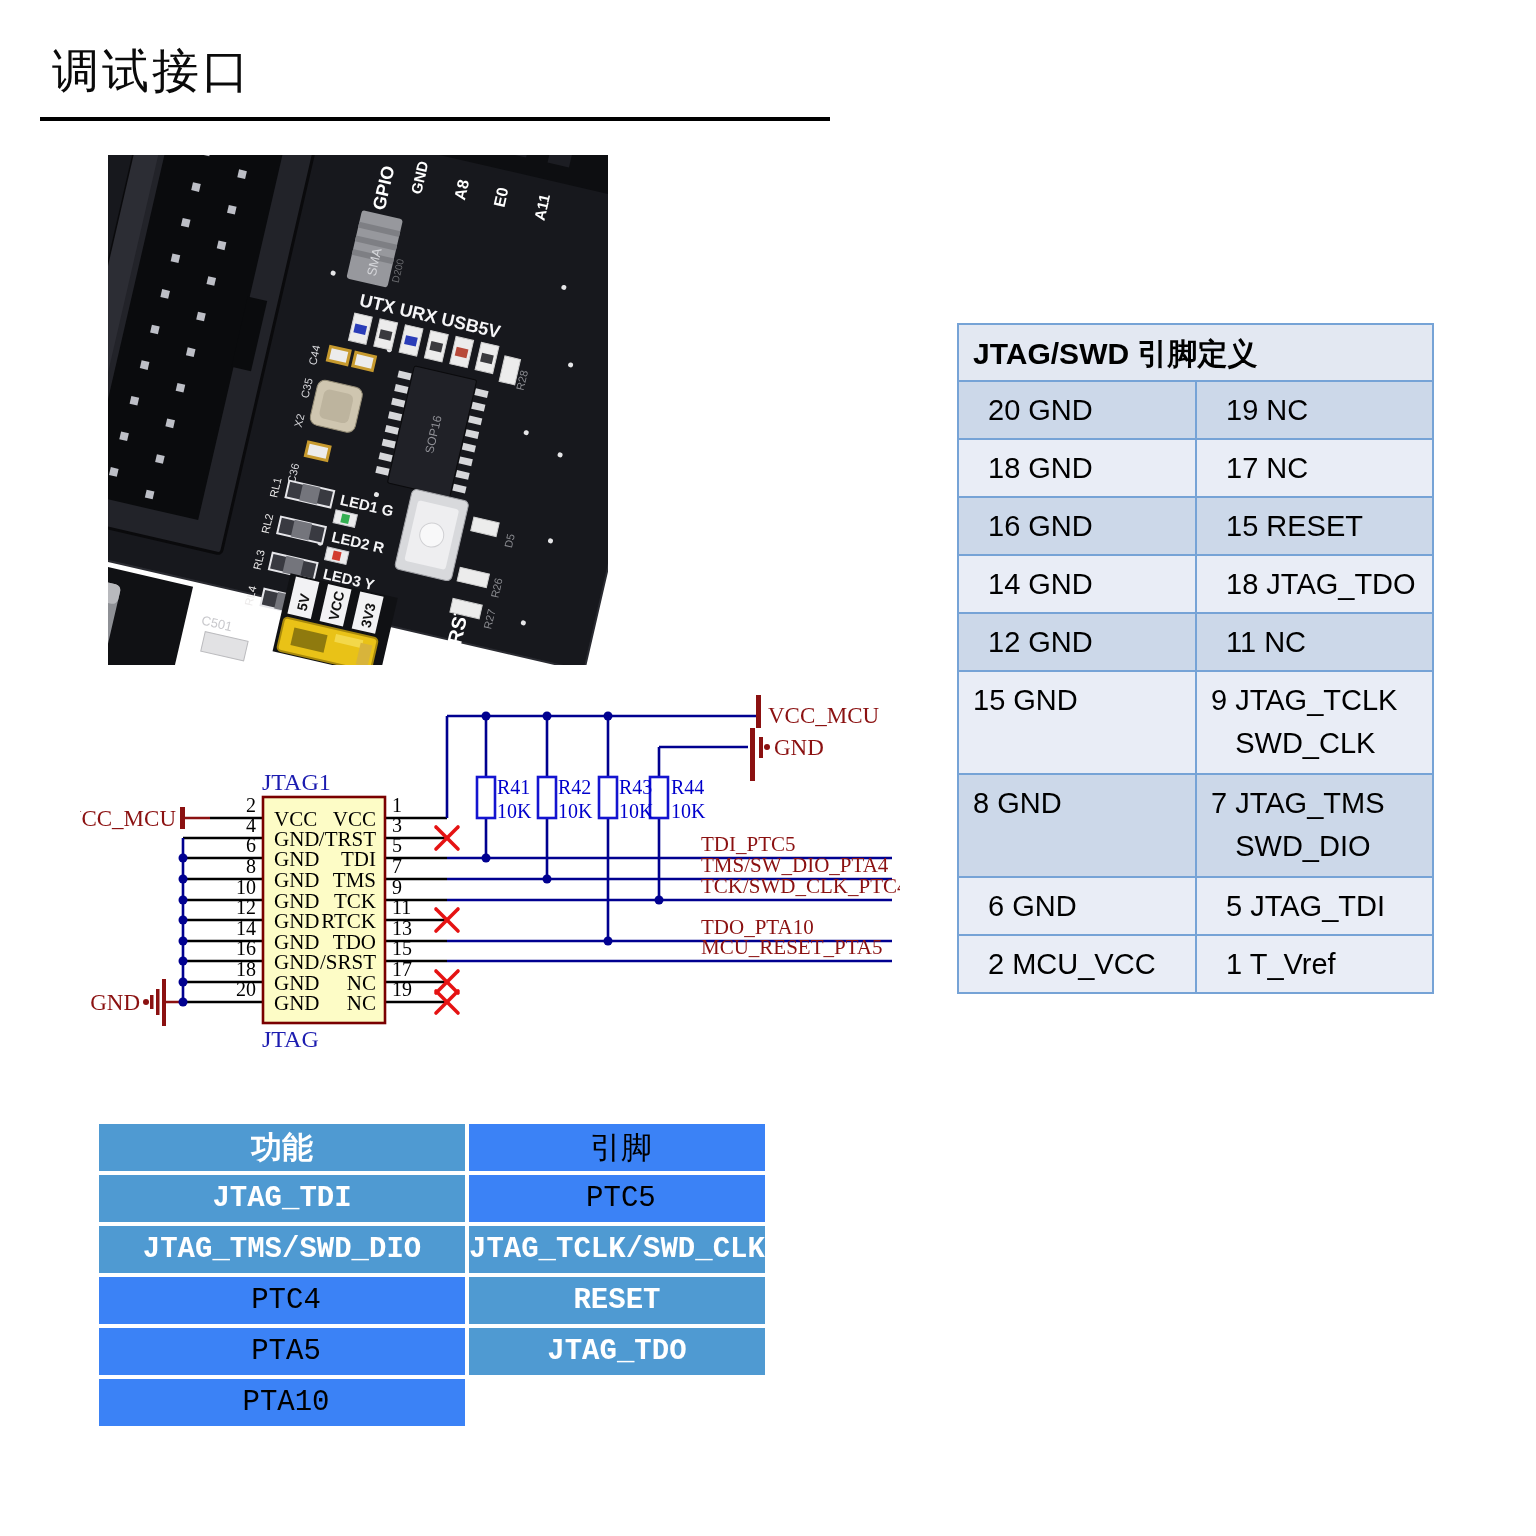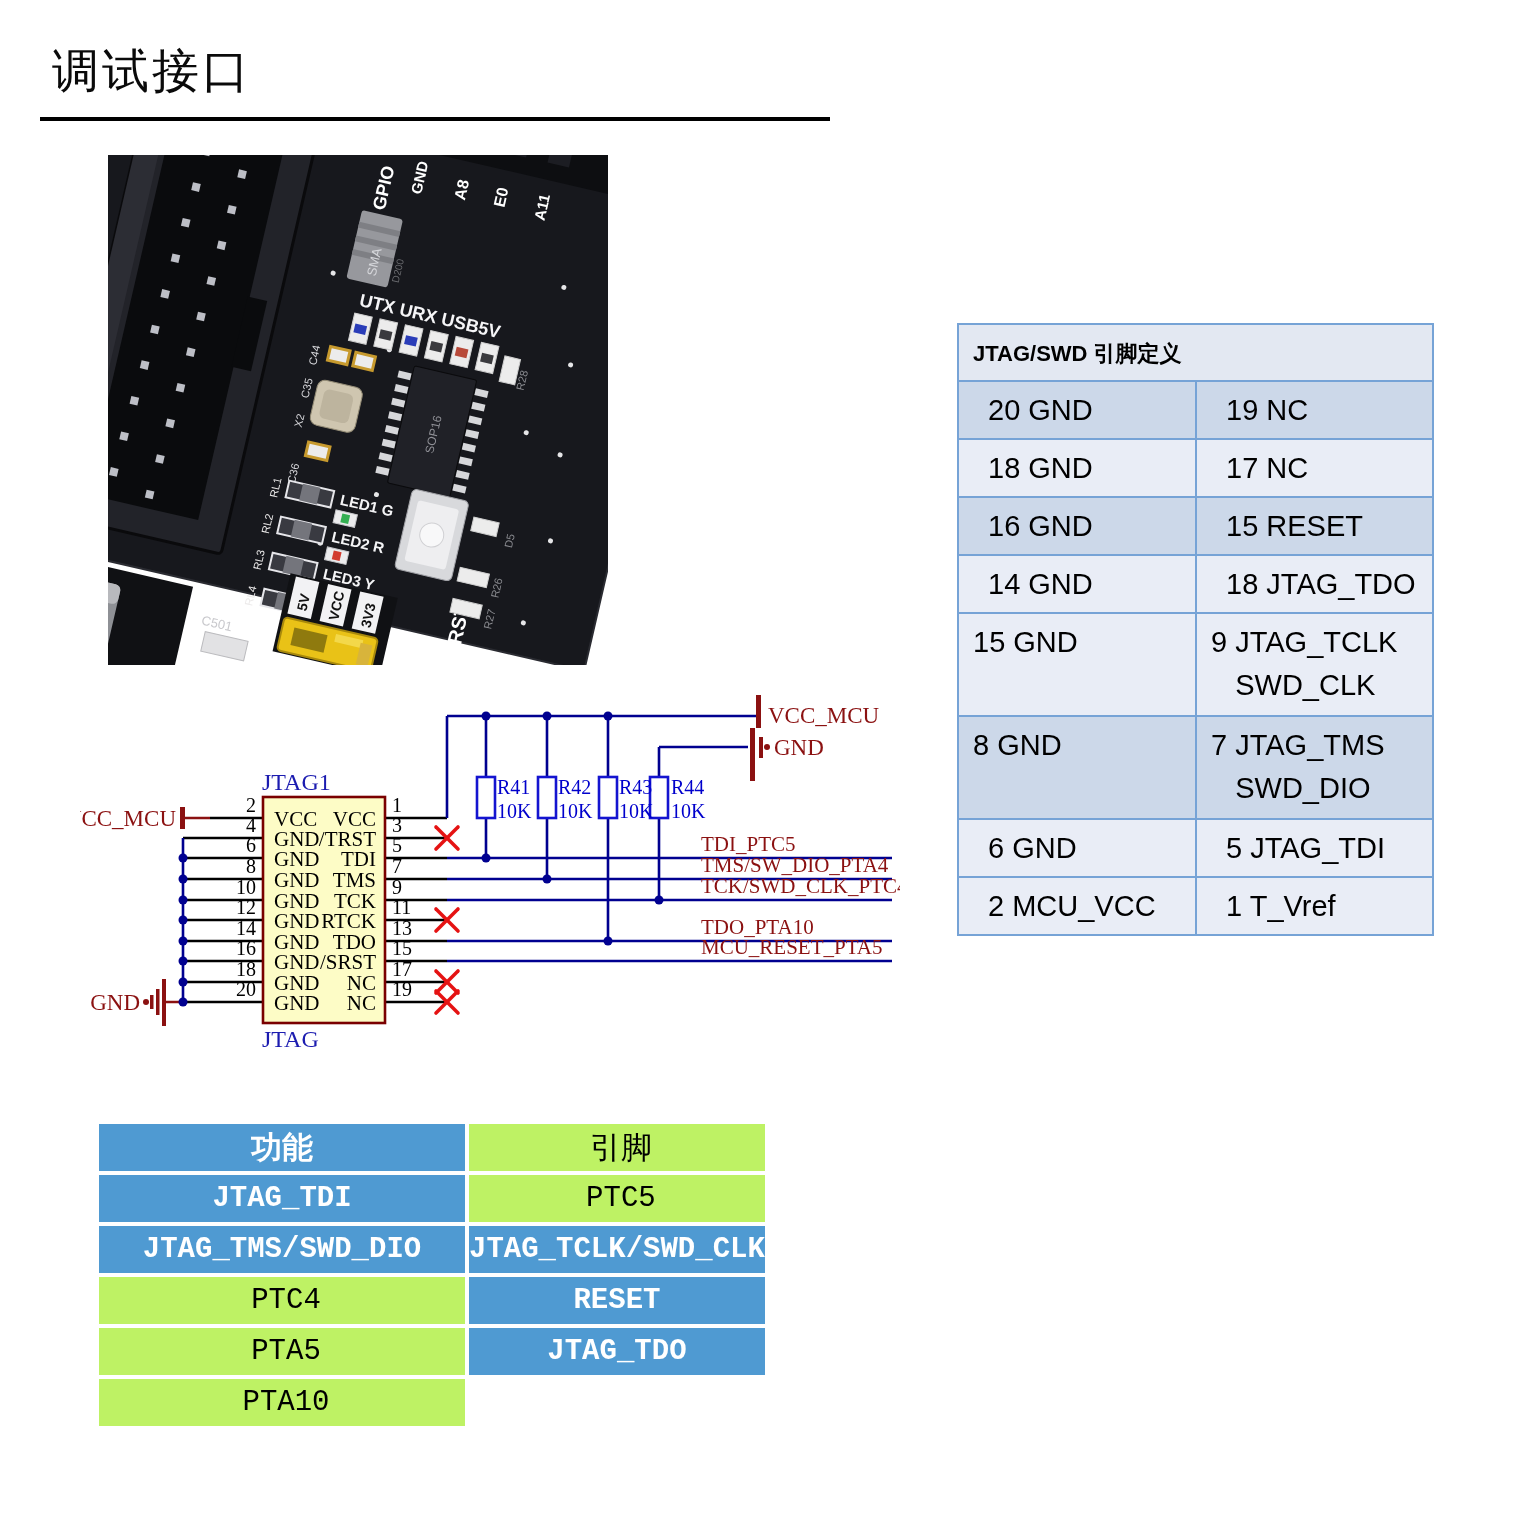--- a/index.html
+++ b/index.html
@@ -23,39 +23,39 @@
 
   
   .pin-table{
     position:absolute;left:957px;top:323px;width:475px;
     border-collapse:collapse;font-size:29px;table-layout:fixed;
   }
   .pin-table td{
     border:2px solid #76a3d6;padding:7px 0 0 14px;vertical-align:top;
     line-height:43px;white-space:pre-wrap;overflow:hidden;
   }
-  .pin-table .hdr td{background:#e3e8f2;font-weight:bold;height:48px;font-size:22px;}
+  .pin-table .hdr td{background:#e3e8f2;font-weight:bold;height:48px;font-size:30px;}
   .pin-table .dark td{background:#ccd8e9;}
   .pin-table .light td{background:#e9edf6;}
   .pin-table .single td{height:49px;padding-left:29px;}
   .pin-table .tall td{height:94px;}
 
   
   .func-table{
     position:absolute;left:99px;top:1124px;width:644px;
     display:grid;grid-template-columns:366px 1fr;grid-auto-rows:47px;gap:4px;
     background:#fff;
     font-family:Liberation Mono, monospace;
   }
   .func-table .cell{
     display:flex;align-items:center;justify-content:center;
     font-size:29px;
   }
   .func-table .blue{background:#4f9ad2;color:#fff;font-weight:bold;}
-  .func-table .lite{background:#bef264;color:#000;padding-left:8px;}
+  .func-table .lite{background:#3b82f6;color:#000;padding-left:8px;}
   .func-table .zh{font-size:31px;}
 </style>
 </head>
 <body>
 
 <div class="page-title">调试接口</div>
 <div class="title-underline"></div>
 
 <div class="pcb-wrap">
 <svg width="500" height="510" viewBox="0 0 500 510">
@@ -414,20 +414,24 @@
         <td>17 NC</td>
   </tr>
   <tr class="dark single">
     <td>16 GND</td>
         <td>15 RESET</td>
   </tr>
   <tr class="light single">
     <td>14 GND</td>
         <td>18 JTAG_TDO</td>
   </tr>
+  <tr class="dark single">
+    <td>12 GND</td>
+        <td>11 NC</td>
+  </tr>
   <tr class="light tall">
     <td>15 GND</td>
         <td>9 JTAG_TCLK
    SWD_CLK</td>
   </tr>
   <tr class="dark tall">
     <td>8 GND</td>
         <td>7 JTAG_TMS
    SWD_DIO</td>
   </tr>

